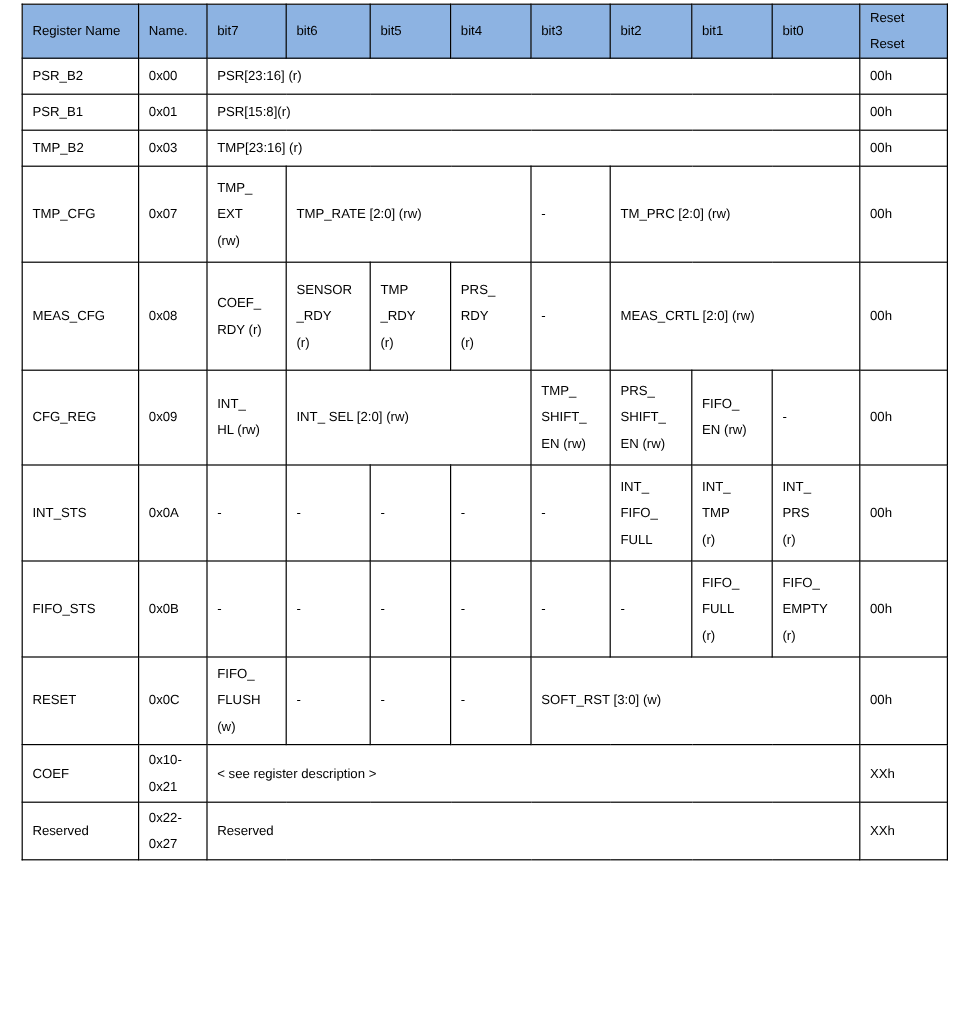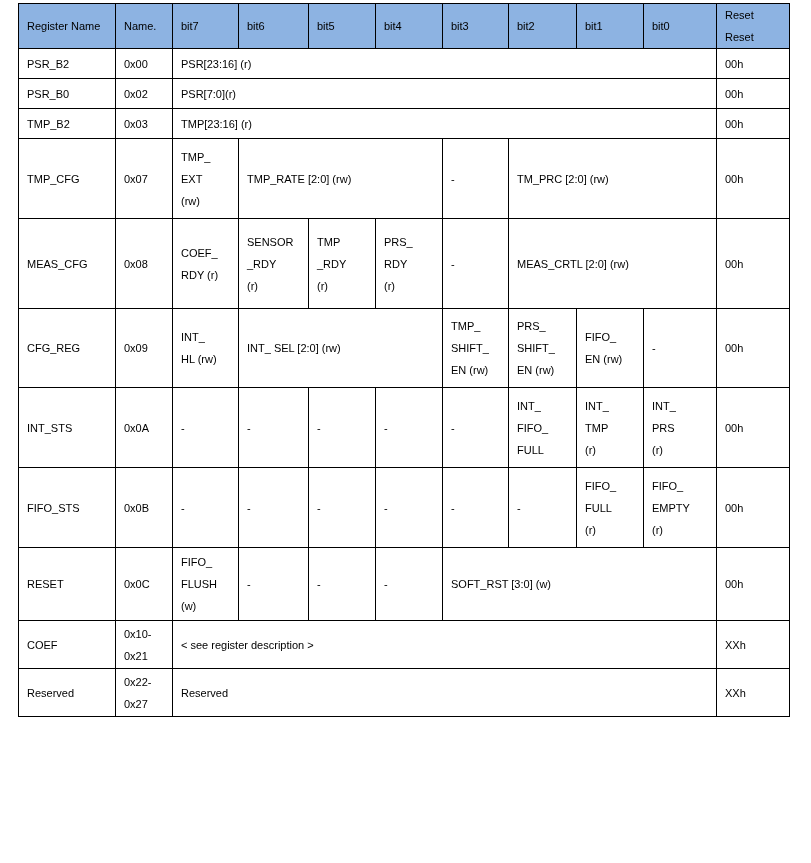--- a/index.html
+++ b/index.html
@@ -44,23 +44,23 @@
         </th>
   </tr>
 
   <tr style="height:30px">
     <td>PSR_B2</td>
     <td>0x00</td>
     <td colspan="8">PSR[23:16] (r)</td>
     <td>00h</td>
   </tr>
   <tr style="height:30px">
-    <td>PSR_B0</td>
-    <td>0x02</td>
-    <td colspan="8">PSR[7:0](r)</td>
+    <td>PSR_B1</td>
+    <td>0x01</td>
+    <td colspan="8">PSR[15:8](r)</td>
     <td>00h</td>
   </tr>
   <tr style="height:30px">
     <td>TMP_B2</td>
     <td>0x03</td>
     <td colspan="8">TMP[23:16] (r)</td>
     <td>00h</td>
   </tr>
 
 

